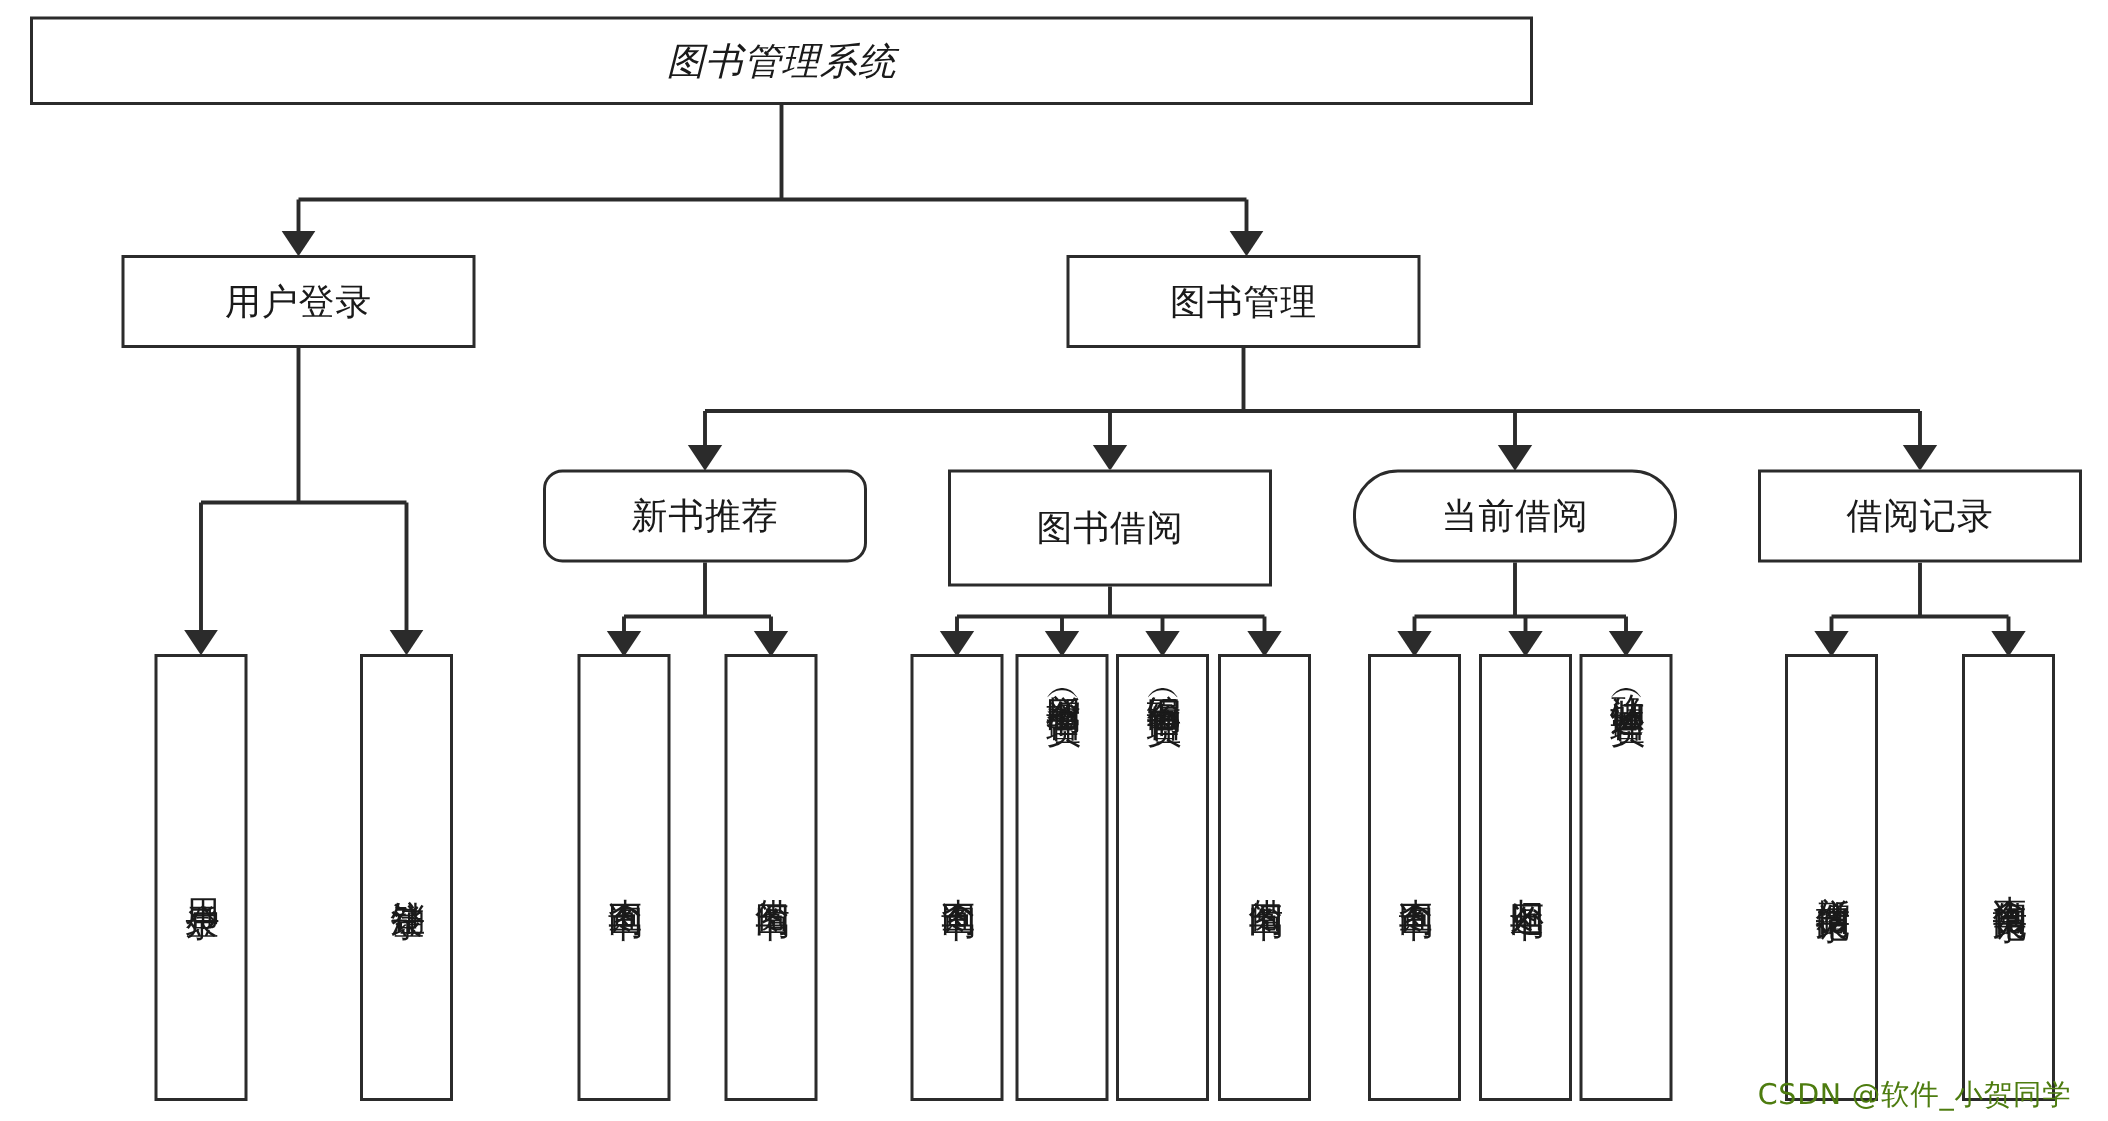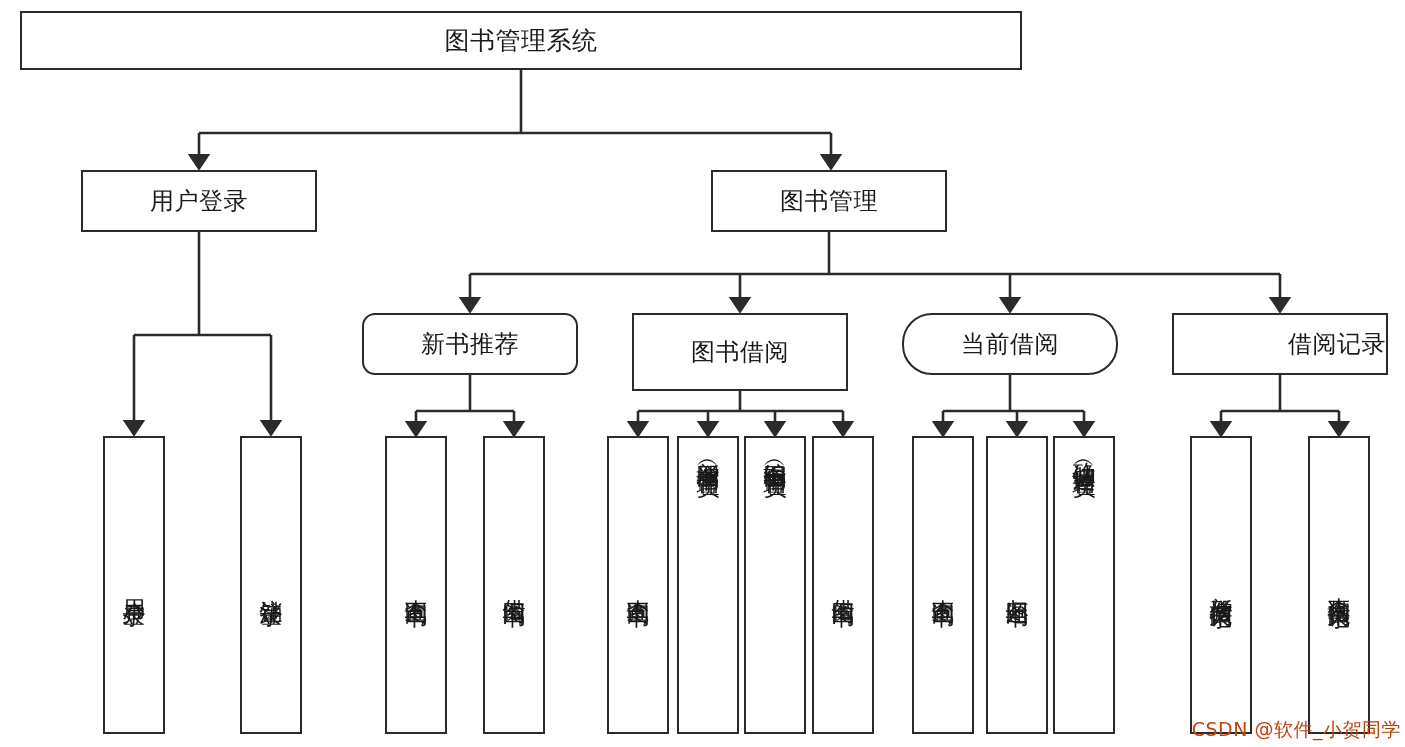--- a/index.html
+++ b/index.html
@@ -62,24 +62,24 @@
     letter-spacing: 2px;
     white-space: nowrap;
   }
   
   .node.vert.center {
     align-items: center;
     padding-top: 0;
   }
   #watermark {
     position: absolute;
-    right: 4px;
+    right: 24px;
     bottom: 4px;
     font-size: 19px;
-    color: #c2410c;
+    color: #4d7c0f;
     z-index: 5;
     white-space: nowrap;
     letter-spacing: 0.5px;
   }
 </style>
 </head>
 <body>
 
 <div id="diagram-root">
 
@@ -126,41 +126,41 @@
       <path d="M1017,411 L1017,429" marker-end="url(#arrow)"></path>
       <path d="M1084,411 L1084,429" marker-end="url(#arrow)"></path>
 
       <path d="M1280,375 L1280,411"></path>
       <path d="M1221,411 L1339,411"></path>
       <path d="M1221,411 L1221,429" marker-end="url(#arrow)"></path>
       <path d="M1339,411 L1339,429" marker-end="url(#arrow)"></path>
     </g>
   </svg>
 
-  <div class="node horiz root" style="left: 20px; top: 11px; width: 1002px; height: 59px;">
+  <div class="node horiz root" style="left: 20px; top: 11px; width: 1002px; height: 59px; font-style: italic;">
     <span class="label">图书管理系统</span>
   </div>
 
   <div class="node horiz" style="left: 81px; top: 170px; width: 236px; height: 62px;">
     <span class="label">用户登录</span>
   </div>
   <div class="node horiz" style="left: 711px; top: 170px; width: 236px; height: 62px;">
     <span class="label">图书管理</span>
   </div>
 
   <div class="node horiz" style="left: 362px; top: 313px; width: 216px; height: 62px; border-radius: 13px;">
     <span class="label">新书推荐</span>
   </div>
   <div class="node horiz" style="left: 632px; top: 313px; width: 216px; height: 78px;">
     <span class="label">图书借阅</span>
   </div>
   <div class="node horiz" style="left: 902px; top: 313px; width: 216px; height: 62px; border-radius: 30px;">
     <span class="label">当前借阅</span>
   </div>
-  <div class="node horiz" style="left: 1172px; top: 313px; width: 216px; height: 62px; justify-content: flex-end;">
+  <div class="node horiz" style="left: 1172px; top: 313px; width: 216px; height: 62px;">
     <span class="label">借阅记录</span>
   </div>
 
   <div class="node vert center" style="left: 103px; top: 436px; width: 62px; height: 298px;">
     <span class="label">用户登录</span>
   </div>
   <div class="node vert center" style="left: 240px; top: 436px; width: 62px; height: 298px;">
     <span class="label">注销登录</span>
   </div>
   <div class="node vert center" style="left: 385px; top: 436px; width: 62px; height: 298px;">

